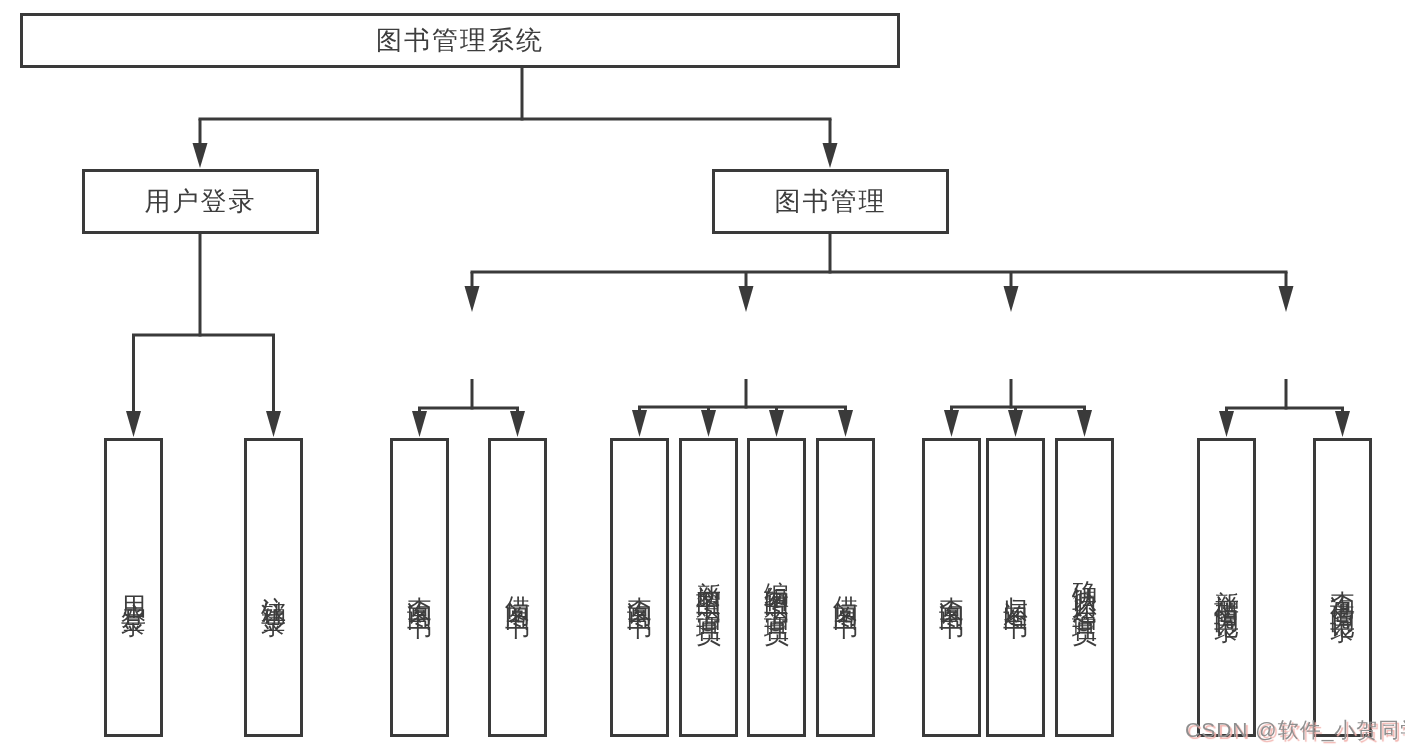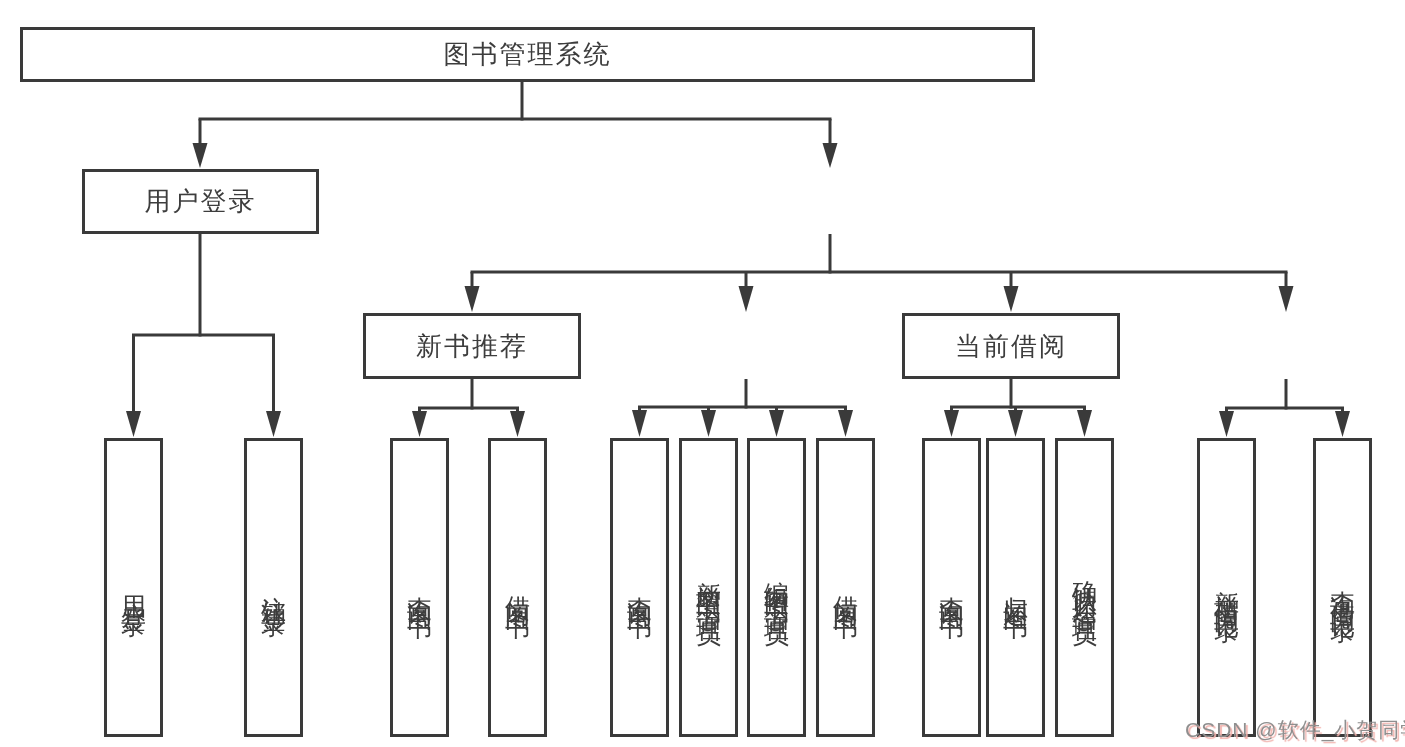--- a/index.html
+++ b/index.html
@@ -110,34 +110,31 @@
     <g>
       <line x1="1286" y1="379" x2="1286" y2="409.5"></line>
       <line x1="1225" y1="408" x2="1344" y2="408"></line>
       <line x1="1226.5" y1="408" x2="1226.5" y2="414"></line>
       <polygon points="1219,411 1234,411 1226.5,437"></polygon>
       <line x1="1342.5" y1="408" x2="1342.5" y2="414"></line>
       <polygon points="1335,411 1350,411 1342.5,437"></polygon>
     </g>
   </svg>
 
-  <div class="box" style="left:20px;top:27px;width:1015px;height:55px">
+  <div class="box" style="left:20px;top:13px;width:880px;height:55px">
     <span class="lbl">图书管理系统</span>
   </div>
 
   <div class="box lv2" style="left:82px">
     <span class="lbl">用户登录</span>
   </div>
+  <div class="box lv2" style="left:712px">
+    <span class="lbl">图书管理</span>
+  </div>
 
-  <div class="box lv3" style="left:363px">
-    <span class="lbl">新书推荐</span>
-  </div>
-  <div class="box lv3" style="left:902px">
-    <span class="lbl">当前借阅</span>
-  </div>
 
   <div class="box leaf" style="left:104px">
     <span class="lbl">用户登录</span>
   </div>
   <div class="box leaf" style="left:244px">
     <span class="lbl">注销登录</span>
   </div>
   <div class="box leaf" style="left:390px">
     <span class="lbl">查询图书</span>
   </div>

